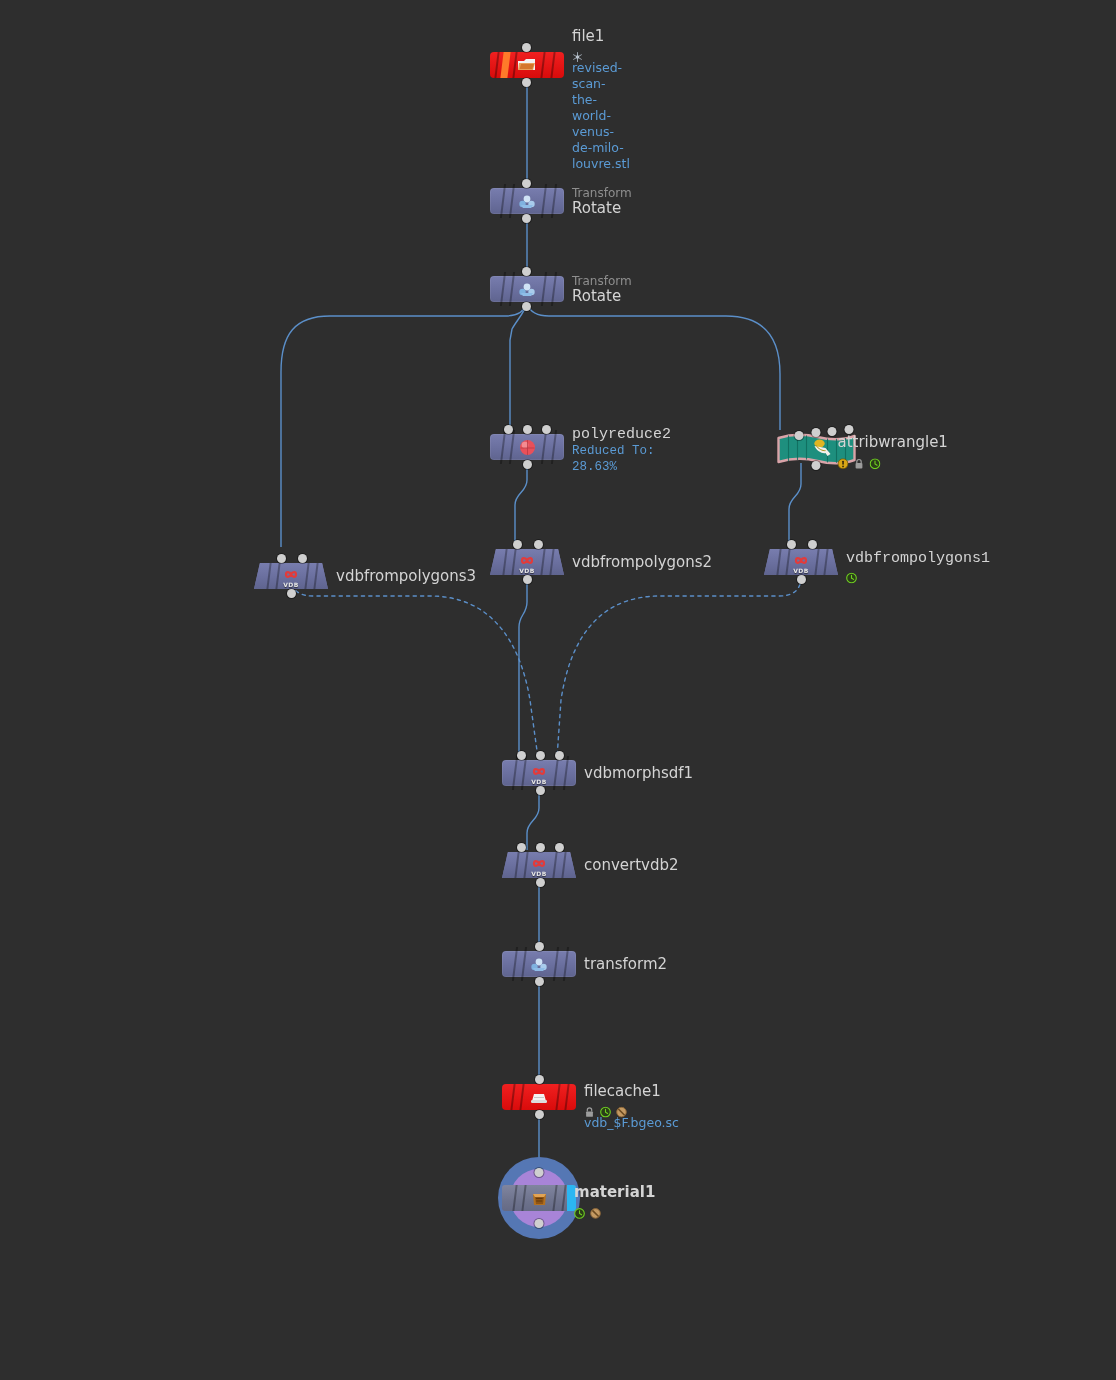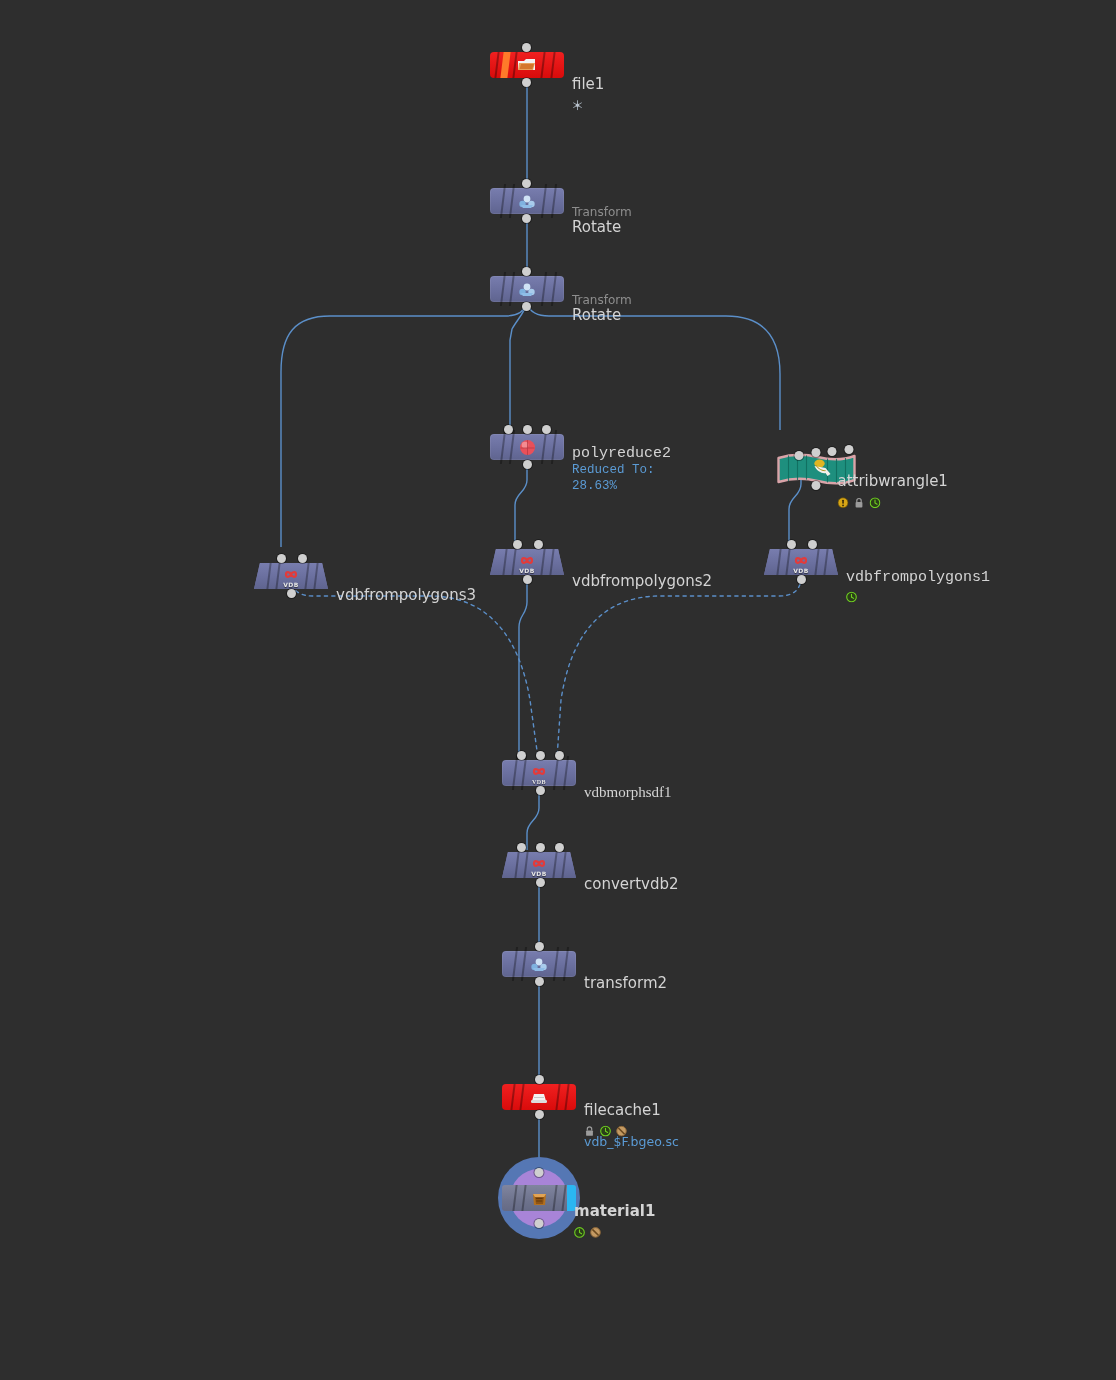--- a/index.html
+++ b/index.html
@@ -99,21 +99,20 @@
   }
   .conn.in  { top: -9px; }
   .conn.out { bottom: -9px; }
   
   .labels {
     position: absolute;
     left: 82px;
     top: 50%;
     transform: translateY(-50%);
     white-space: nowrap;
-    margin-top: 19px;
   }
   .nname {
     font-size: 15px;
     color: #d4d4d4;
     line-height: 17px;
   }
   .ntype {
     font-size: 12px;
     color: #8e8e8e;
     line-height: 14px;
@@ -247,20 +246,21 @@
           <svg width="11" height="11" viewBox="0 0 11 11">
             <g stroke="#9aa3ad" stroke-width="1" stroke-linecap="round">
               <line x1="5.5" y1="1" x2="5.5" y2="10"></line>
               <line x1="1.6" y1="3.2" x2="9.4" y2="7.8"></line>
               <line x1="9.4" y1="3.2" x2="1.6" y2="7.8"></line>
             </g>
             <circle cx="5.5" cy="5.5" r="1.7" fill="#b9c2cc"></circle>
           </svg>
         </span>
       </div>
+      <div class="ninfo">revised-scan-the-world-venus-de-milo-louvre.stl</div>
     </div>
   </div>
 
   <div class="node" style="left:527px; top:201px;">
     <div class="body">
       <div class="body-rect">
         <div class="icon-center">
           <svg width="18" height="15" viewBox="0 0 18 15">
             <circle cx="9" cy="5" r="3.4" fill="#cfe2f5"></circle>
             <circle cx="4.5" cy="10" r="3.2" fill="#7fb2e0"></circle>
@@ -333,21 +333,21 @@
       <div class="conn in" style="left:33px;"></div>
       <div class="conn in" style="left:52px;"></div>
       <div class="conn out" style="left:33px;"></div>
     </div>
     <div class="labels" style="top:50%;transform:translateY(-42%);font-family:Liberation Mono, monospace;">
       <div class="nname">polyreduce2</div>
       <div class="ninfo">Reduced To: 28.63%</div>
     </div>
   </div>
 
-  <div class="node" style="left:801px; top:469px;padding-left:29px;">
+  <div class="node" style="left:801px; top:449px;padding-left:29px;">
     <div class="wrangle">
       <svg width="82" height="36" viewBox="0 0 82 36">
         <path d="M3,6 C16,2 30,2 42,5 C54,8 68,8 79,4 L79,28 C68,32 54,32 42,29 C30,26 16,26 3,30 Z" fill="#1e8f7e" stroke="#d9a3a8" stroke-width="2.4" stroke-linejoin="round"></path>
         <g stroke="#0f6b5d" stroke-width="1.1" opacity="0.85">
           <path d="M13,3.4 L13,29"></path>
           <path d="M22,3 L22,28"></path>
           <path d="M31,3.4 L31,27.6"></path>
           <path d="M52,6.6 L52,30.4"></path>
           <path d="M61,6.8 L61,30.8"></path>
           <path d="M70,6 L70,30.4"></path>
@@ -466,21 +466,21 @@
         <span class="badge">
           <svg width="11" height="11" viewBox="0 0 11 11">
             <circle cx="5.5" cy="5.5" r="4.8" fill="#2a3d18" stroke="#6fd020" stroke-width="1.1"></circle>
             <path d="M5.5,2.8 L5.5,5.6 L7.6,6.9" stroke="#6fd020" stroke-width="1.1" fill="none" stroke-linecap="round"></path>
           </svg>
         </span>
       </div>
     </div>
   </div>
 
-  <div class="node" style="left:539px; top:773px;font-family:Liberation Serif, serif;">
+  <div class="node" style="left:539px; top:773px;">
     <div class="body">
       <div class="body-rect">
         <div class="icon-center" style="top:44%;">
           <svg width="20" height="11" viewBox="0 0 20 11">
             <path d="M5,5.5 C5,2.4 8.6,2.4 10,5.5 C11.4,8.6 15,8.6 15,5.5 C15,2.4 11.4,2.4 10,5.5 C8.6,8.6 5,8.6 5,5.5 Z" fill="none" stroke="#e23b3b" stroke-width="2.2"></path>
           </svg>
         </div>
         <div class="vdb-label">VDB</div>
         <div class="ribs">
           <i style="left:12px"></i>

